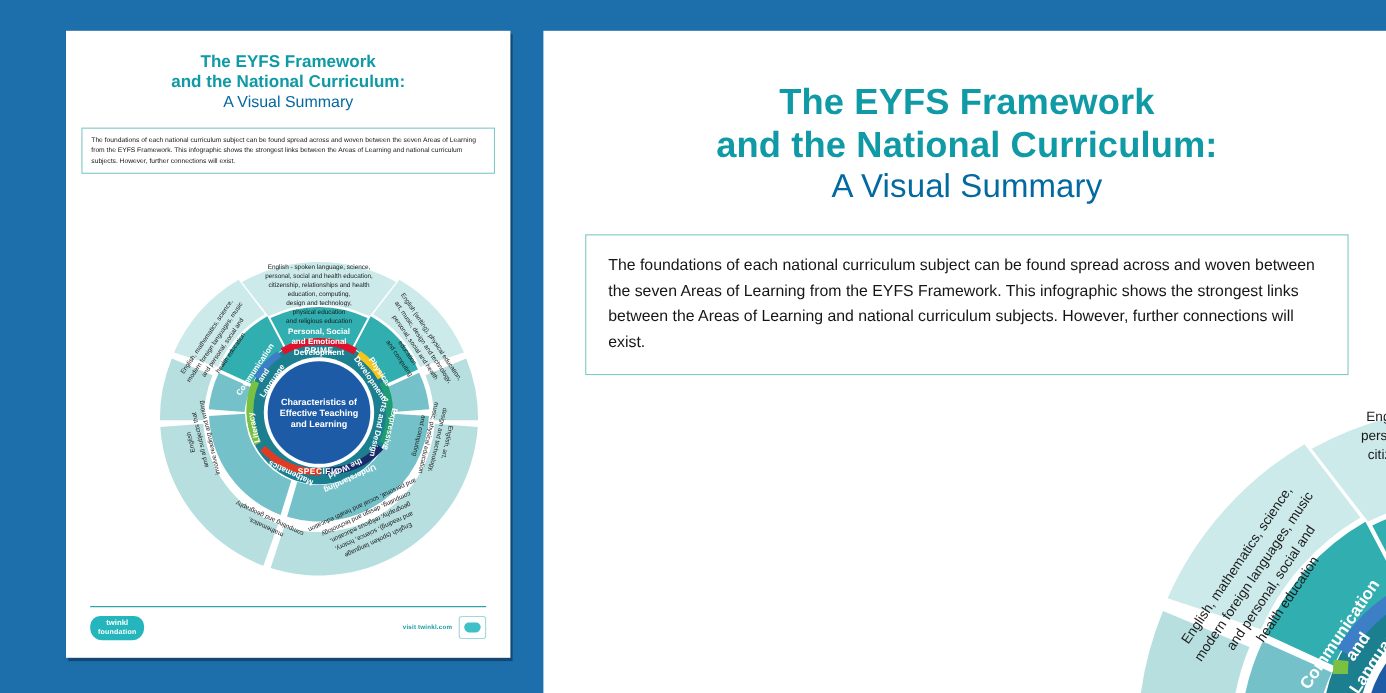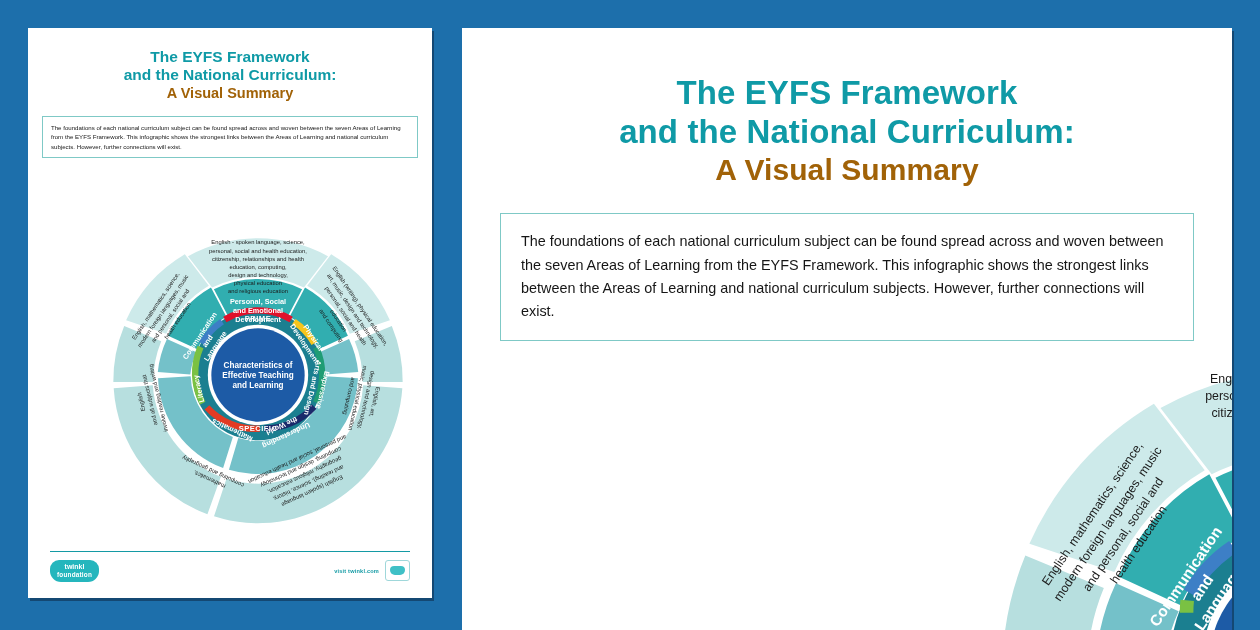--- a/index.html
+++ b/index.html
@@ -8,30 +8,31 @@
     background:#1d6fab;
     font-family:"Liberation Sans", sans-serif;
   }
   .stage{position:relative;width:1260px;height:630px;}
 
   
   .panel{
     position:absolute;background:#ffffff;
     box-shadow:2px 3px 0 rgba(12,40,70,.55);
     overflow:hidden;
+    margin-left:32px;
   }
   .panel-left{left:28px;top:28px;width:404px;height:570px;}
   .panel-right{left:462px;top:28px;width:770px;height:602px;}
 
   
   .title{
     text-align:center;color:#0f9aa6;font-weight:bold;line-height:1.18;
   }
   .title .l1,.title .l2{font-weight:bold;}
-  .title .l3{font-weight:bold;color:#a16207;}
+  .title .l3{font-weight:normal;color:#0369a1;}
 
   .panel-left .title{margin-top:20px;font-size:15.5px;}
   .panel-left .title .l3{font-size:14.5px;}
 
   .panel-right .title{margin-top:46px;font-size:33px;letter-spacing:.1px;}
   .panel-right .title .l3{font-size:30px;}
 
   
   .intro{
     border:1px solid #7fc9c6;background:#fff;color:#161616;

